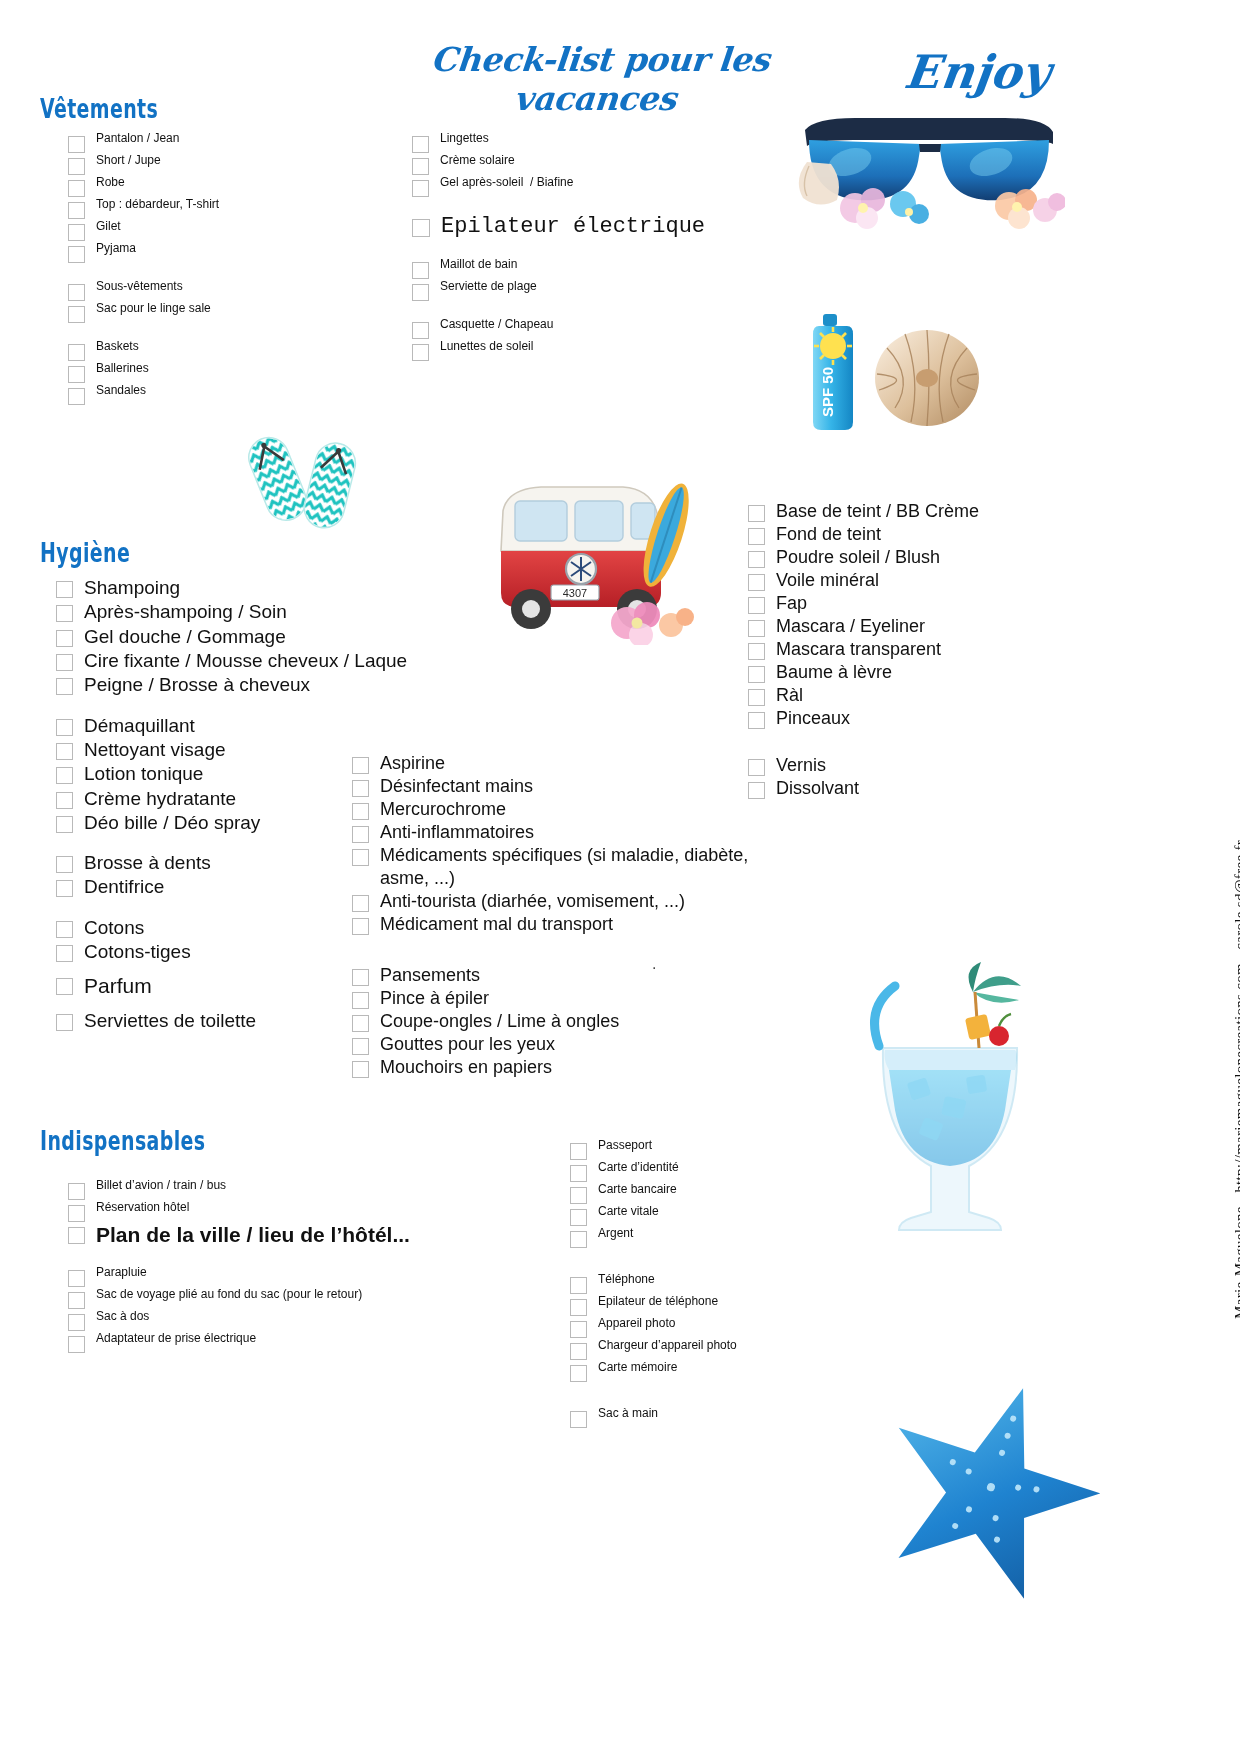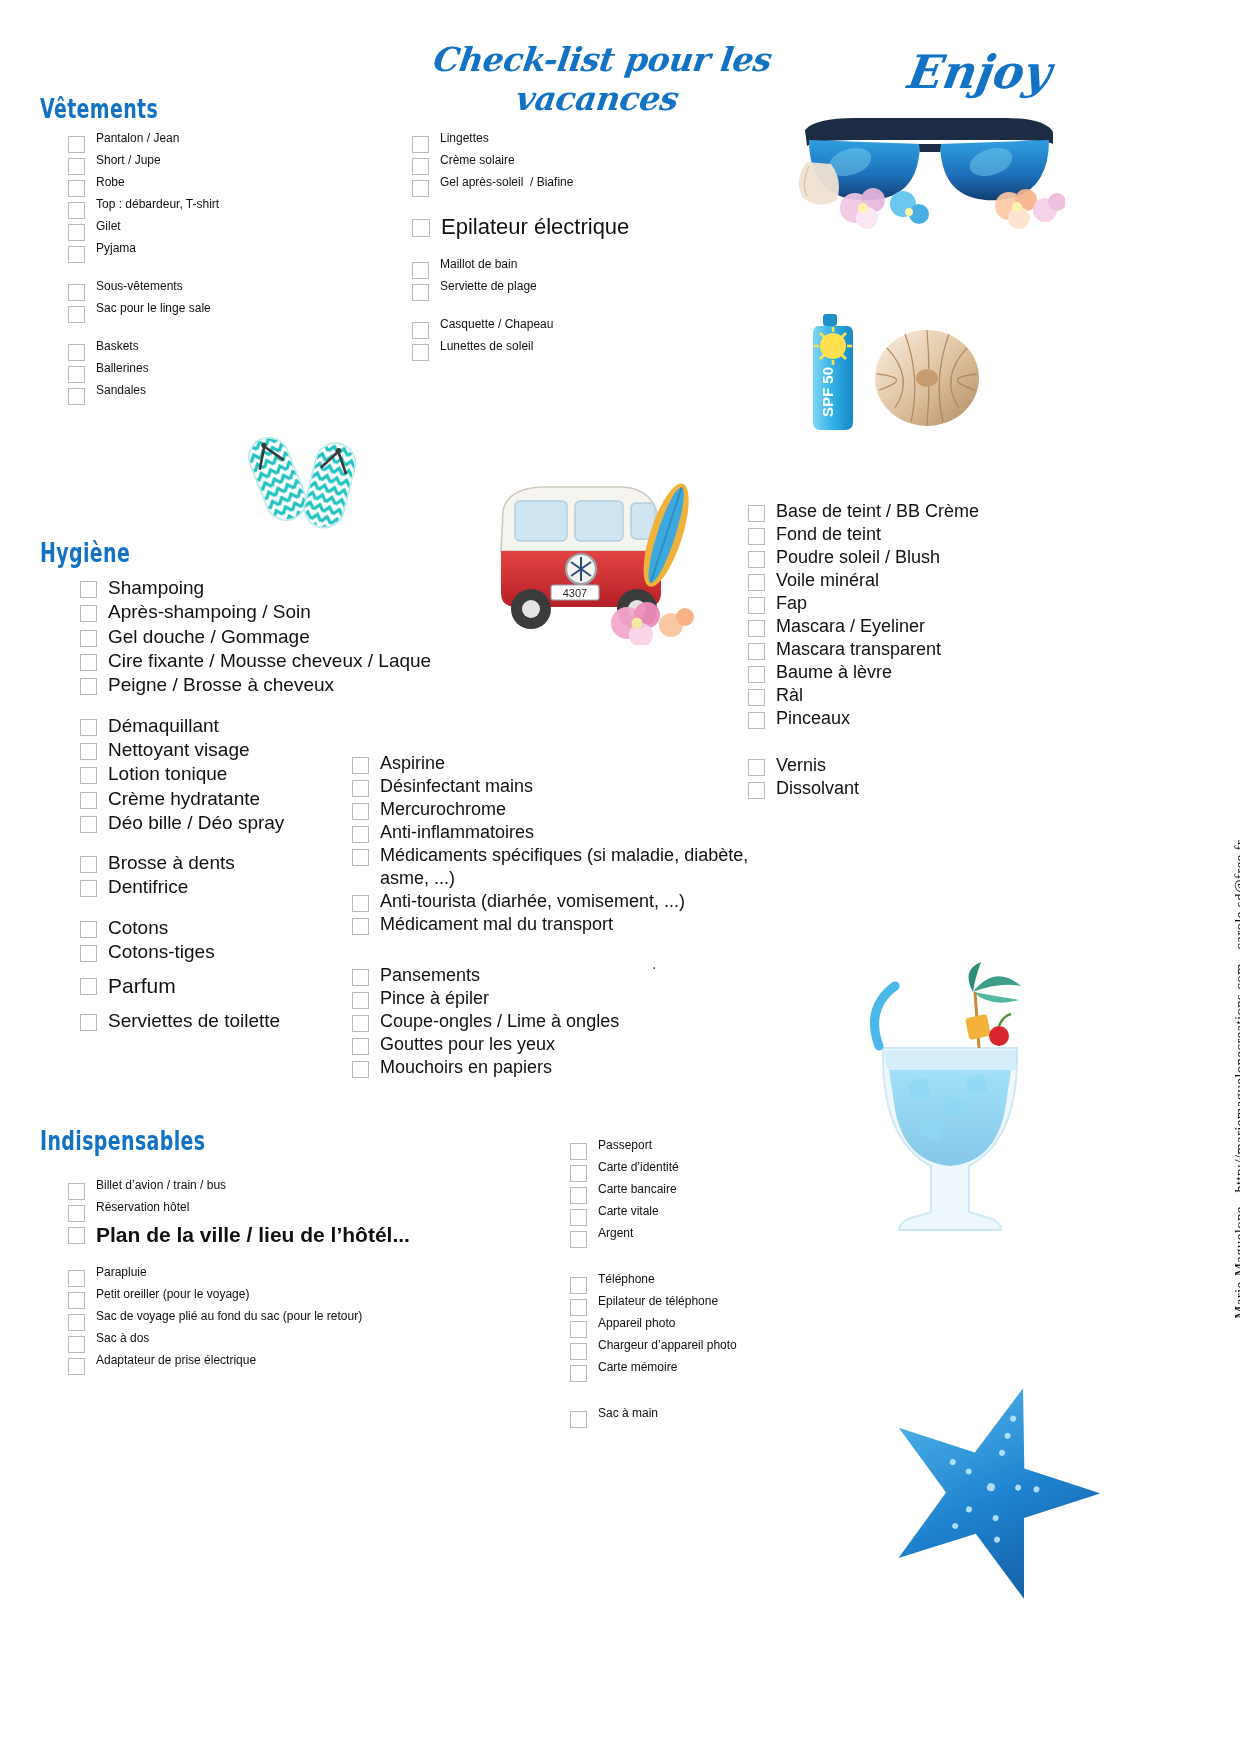--- a/index.html
+++ b/index.html
@@ -347,21 +347,21 @@
         <span class="box"></span>
         <span class="lbl">Crème solaire</span>
       </div>
     <div class="item">
         <span class="box"></span>
         <span class="lbl">Gel après-soleil  / Biafine</span>
       </div>
     <div class="gap"></div>
     <div class="item s22">
         <span class="box"></span>
-        <span class="lbl" style="font-size:22px;">Epilateur électrique</span>
+        <span class="lbl" style="font-size:22px;font-family:Liberation Mono, monospace;">Epilateur électrique</span>
       </div>
     <div class="gap"></div>
     <div class="item">
         <span class="box"></span>
         <span class="lbl">Maillot de bain</span>
       </div>
     <div class="item">
         <span class="box"></span>
         <span class="lbl">Serviette de plage</span>
       </div>
@@ -371,21 +371,21 @@
         <span class="lbl">Casquette / Chapeau</span>
       </div>
     <div class="item">
         <span class="box"></span>
         <span class="lbl">Lunettes de soleil</span>
       </div>
   </div>
 
   <div class="sect" style="left:40px;top:537px;">Hygiène</div>
 
-  <div class="col s19" style="left:80px;top:576px;width:470px;">
+  <div class="col s19" style="left:56px;top:576px;width:470px;">
     <div class="item">
         <span class="box"></span>
         <span class="lbl">Shampoing</span>
       </div>
     <div class="item">
         <span class="box"></span>
         <span class="lbl">Après-shampoing / Soin</span>
       </div>
     <div class="item">
         <span class="box"></span>
@@ -569,24 +569,20 @@
         <span class="box"></span>
         <span class="lbl" style="font-size:21px;font-weight:bold;">Plan de la ville / lieu de l’hôtél...</span>
       </div>
     <div class="gap"></div>
     <div class="item">
         <span class="box"></span>
         <span class="lbl">Parapluie</span>
       </div>
     <div class="item">
         <span class="box"></span>
-        <span class="lbl">Petit oreiller (pour le voyage)</span>
-      </div>
-    <div class="item">
-        <span class="box"></span>
         <span class="lbl" style="max-width:450px;display:inline-block;">Sac de voyage plié au fond du sac (pour le retour)</span>
       </div>
     <div class="item">
         <span class="box"></span>
         <span class="lbl">Sac à dos</span>
       </div>
     <div class="item">
         <span class="box"></span>
         <span class="lbl">Adaptateur de prise électrique</span>
       </div>

